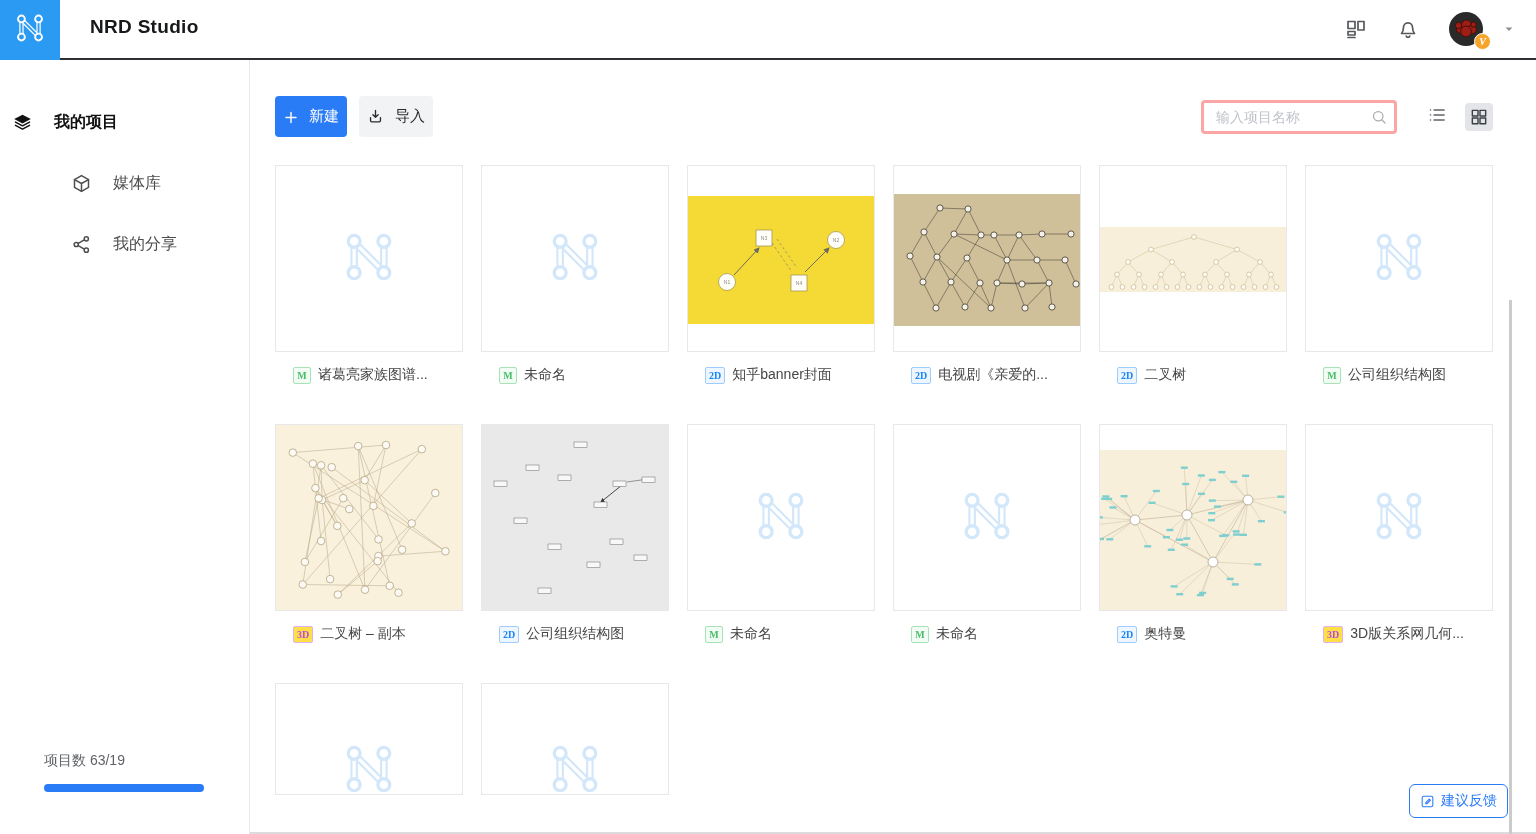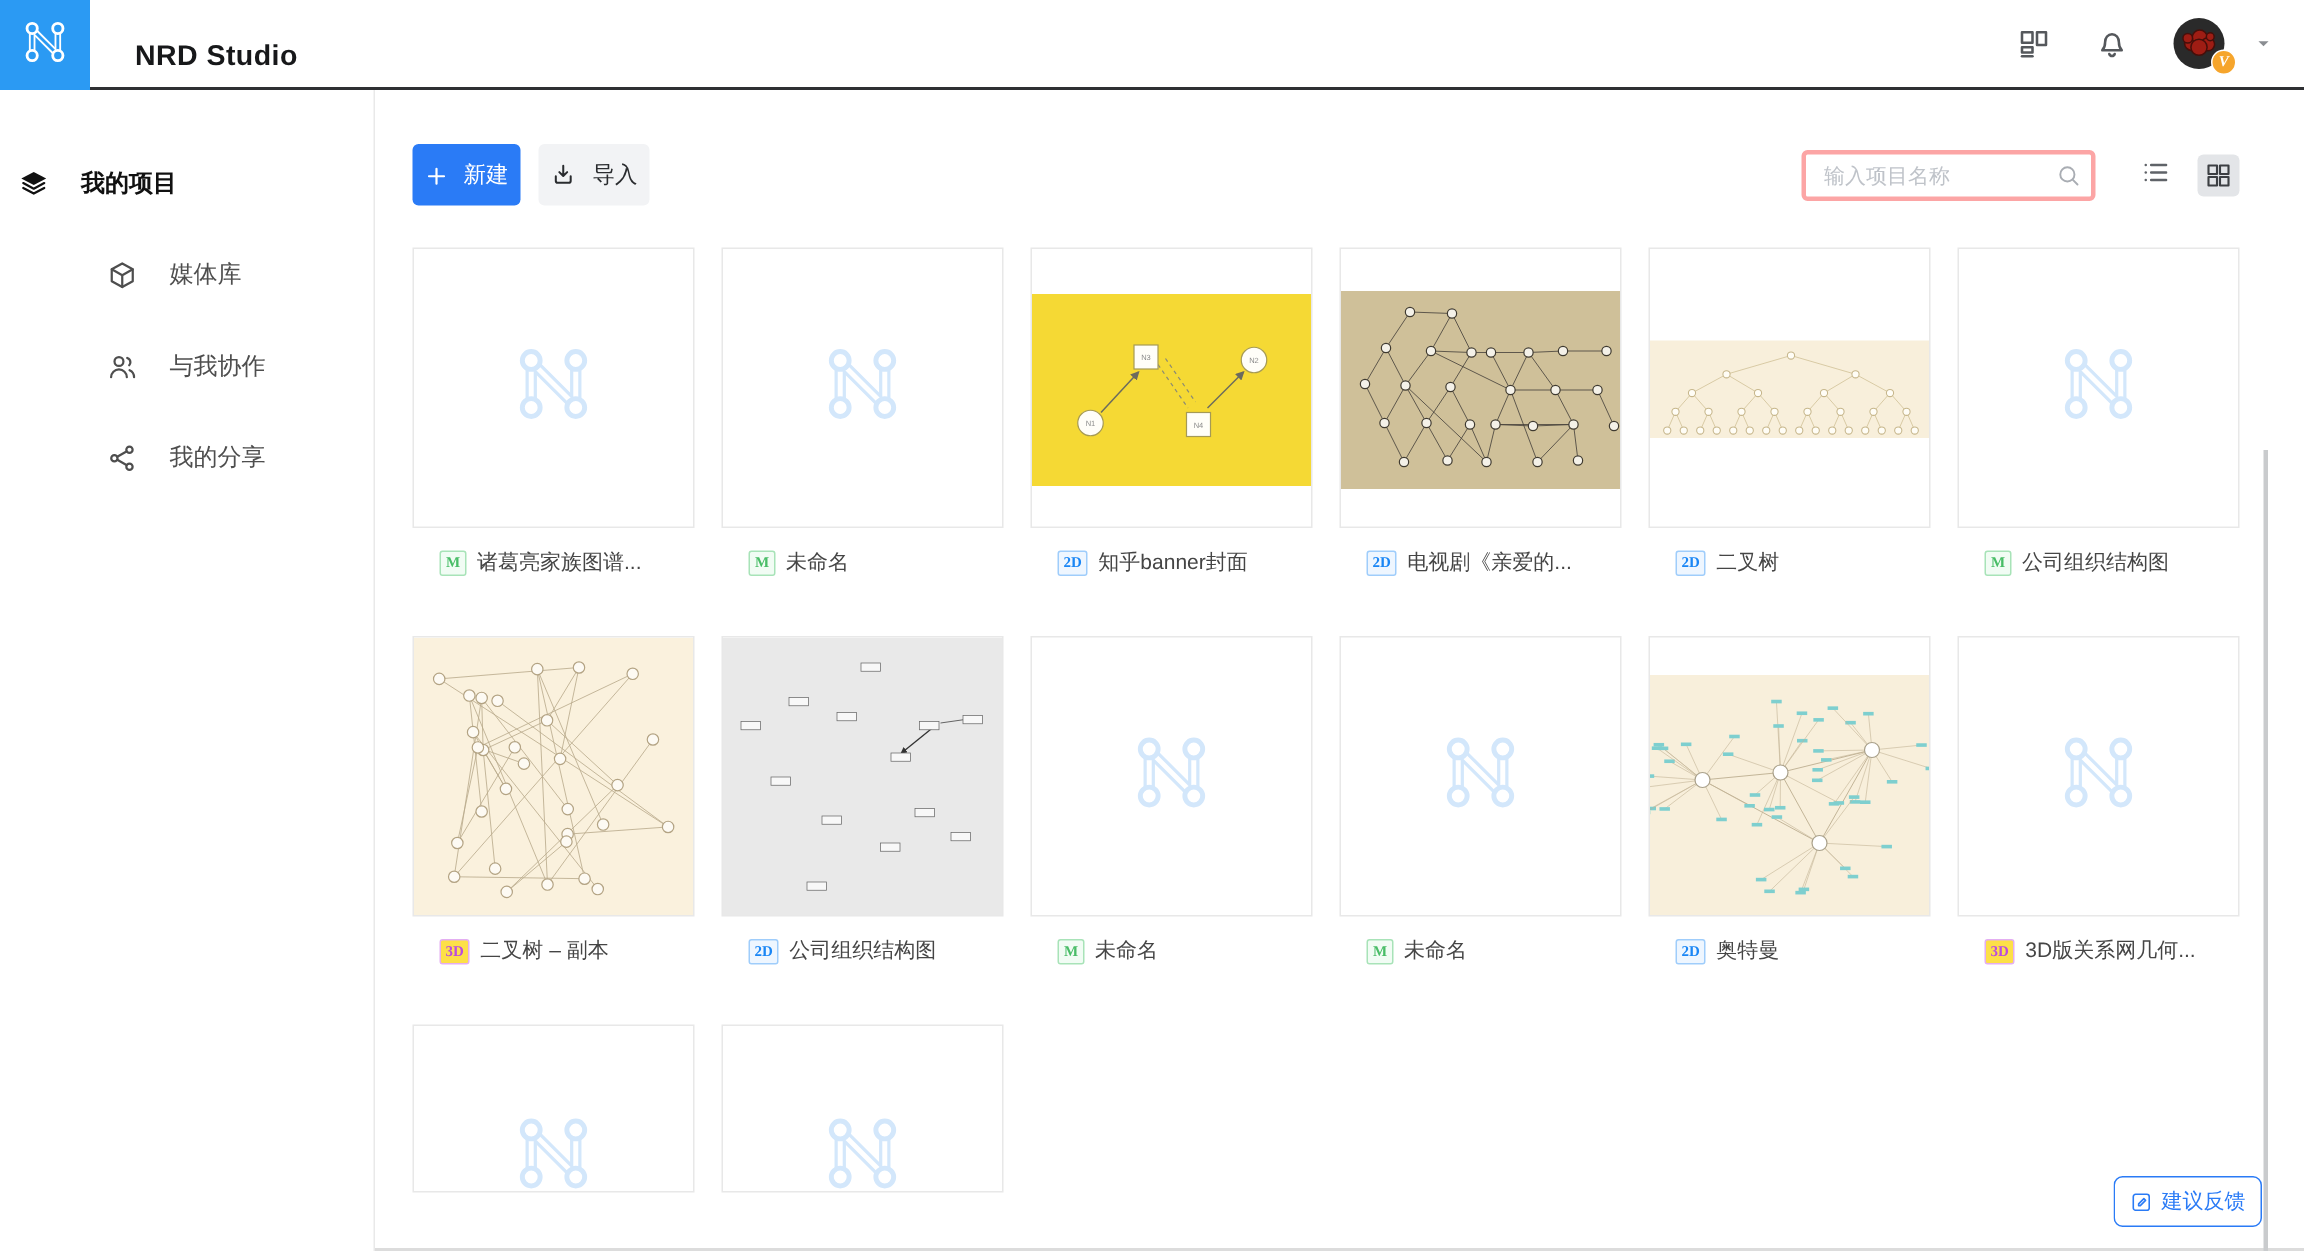--- a/index.html
+++ b/index.html
@@ -4,21 +4,21 @@
 <style>
   * { margin:0; padding:0; box-sizing:border-box; }
   html,body { width:1536px; height:834px; overflow:hidden; background:#fff;
     font-family:"Liberation Sans","DejaVu Sans",sans-serif; }
 
   
   .header { position:fixed; top:0; left:0; width:1536px; height:60px; background:#fff; z-index:30; }
   .header-underline { position:absolute; left:60px; right:0; top:58px; height:2px; background:#2e3033; }
   .logo-box { position:absolute; left:0; top:0; width:60px; height:60px; background:#2b9af3;
     display:flex; align-items:center; justify-content:center; }
-  .app-title { position:absolute; left:90px; top:16px; height:44px; display:flex; align-items:center;
+  .app-title { position:absolute; left:90px; top:5px; height:44px; display:flex; align-items:center;
     font-size:19px; font-weight:700; color:#17181a; letter-spacing:.3px; }
   .header-right { position:absolute; right:18px; top:0; height:58px; display:flex; align-items:center; gap:28px; }
   .hicon { width:24px; height:24px; color:#55585c; cursor:pointer; }
   .avatar-wrap { position:relative; width:36px; height:36px; cursor:pointer; }
   .vbadge { position:absolute; right:-7px; bottom:-3px; width:17px; height:17px; border-radius:50%;
     background:#f6a52c; color:#fff; font-size:10px; font-weight:700; font-style:italic;
     font-family:"Liberation Serif",serif; display:flex; align-items:center; justify-content:center;
     border:1px solid #fff; }
   .caret { color:#8a8d92; margin-left:-12px; }
 
@@ -145,36 +145,32 @@
       </div>
       <div class="side-item">
         <span class="sicon"><svg viewBox="0 0 24 24" width="100%" height="100%" fill="none" stroke="currentColor" stroke-width="1.7" stroke-linecap="round" stroke-linejoin="round">
             <path d="M12 3l8 4.5v9L12 21l-8-4.5v-9z"></path>
             <path d="M4 7.5l8 4.5 8-4.5M12 12v9"></path>
           </svg></span>
     <span>媒体库</span>
       </div>
       <div class="side-item">
         <span class="sicon"><svg viewBox="0 0 24 24" width="100%" height="100%" fill="none" stroke="currentColor" stroke-width="1.7" stroke-linecap="round" stroke-linejoin="round">
-            <circle cx="9.5" cy="8" r="3.4"></circle>
-            <path d="M3.5 20c0-3.3 2.7-6 6-6s6 2.7 6 6"></path>
-            <path d="M15.8 5.3c1.4.5 2.4 1.8 2.4 3.3 0 .9-.3 1.7-.9 2.3M17.6 14.6c2 .9 3.4 2.9 3.4 5.4"></path>
-          </svg></span>
-    <span>与我协作</span>
-      </div>
-      <div class="side-item">
-        <span class="sicon"><svg viewBox="0 0 24 24" width="100%" height="100%" fill="none" stroke="currentColor" stroke-width="1.7" stroke-linecap="round" stroke-linejoin="round">
             <circle cx="17.5" cy="5.5" r="2.4"></circle>
             <circle cx="6" cy="12" r="2.4"></circle>
             <circle cx="17.5" cy="18.5" r="2.4"></circle>
             <path d="M8.2 10.8l7-4M8.2 13.2l7 4"></path>
           </svg></span>
     <span>我的分享</span>
       </div>
     </div>
+  <div class="side-footer">
+    <div class="side-count">项目数 63/19</div>
+    <div class="side-progress"></div>
+  </div>
 </div>
 
 <div class="main">
   <div class="toolbar">
     <button class="btn btn-new">
       <span id="ic-plus" style="display: flex; width: 16px; height: 16px;">
           <svg viewBox="0 0 24 24" width="100%" height="100%" fill="none" stroke="currentColor" stroke-width="1.7" stroke-linecap="round" stroke-linejoin="round">
             <path d="M12 4.5v15M4.5 12h15" stroke-width="2.2"></path>
           </svg>
         </span>

